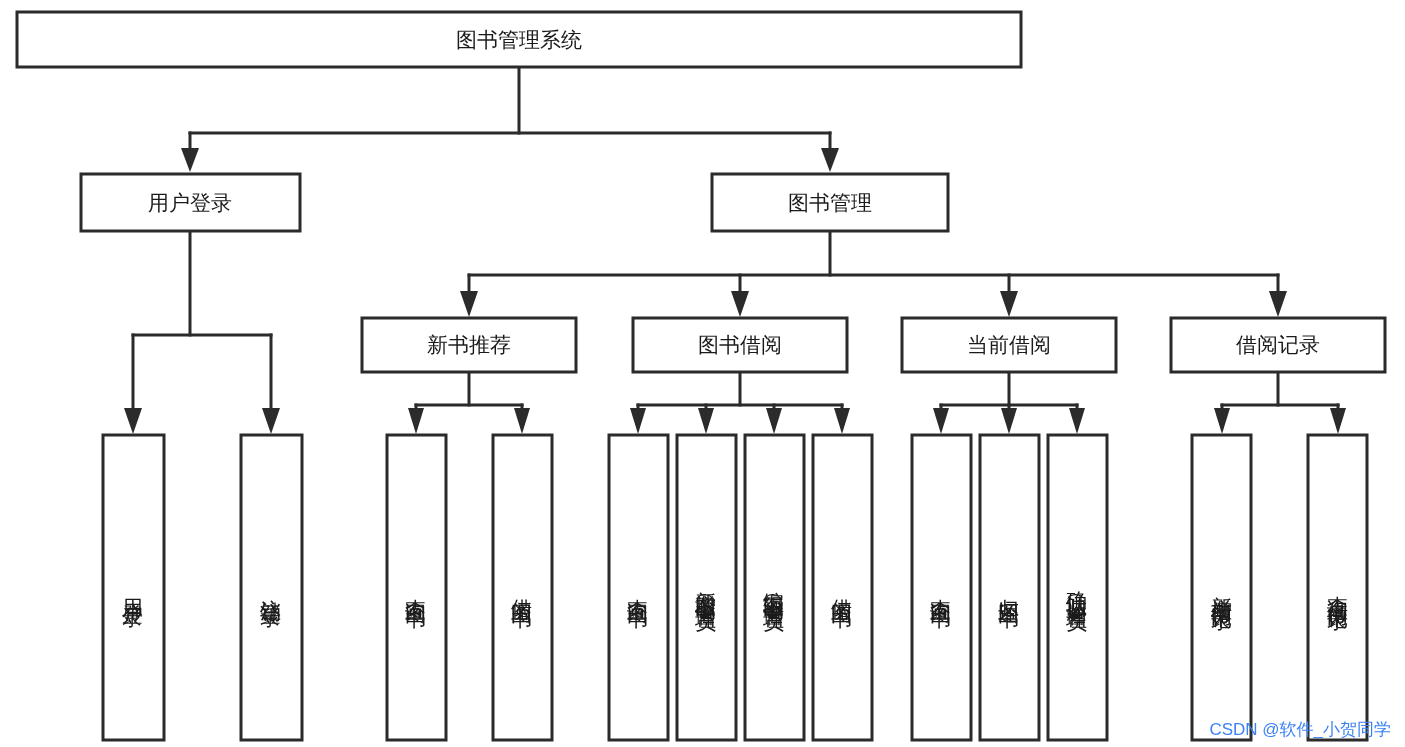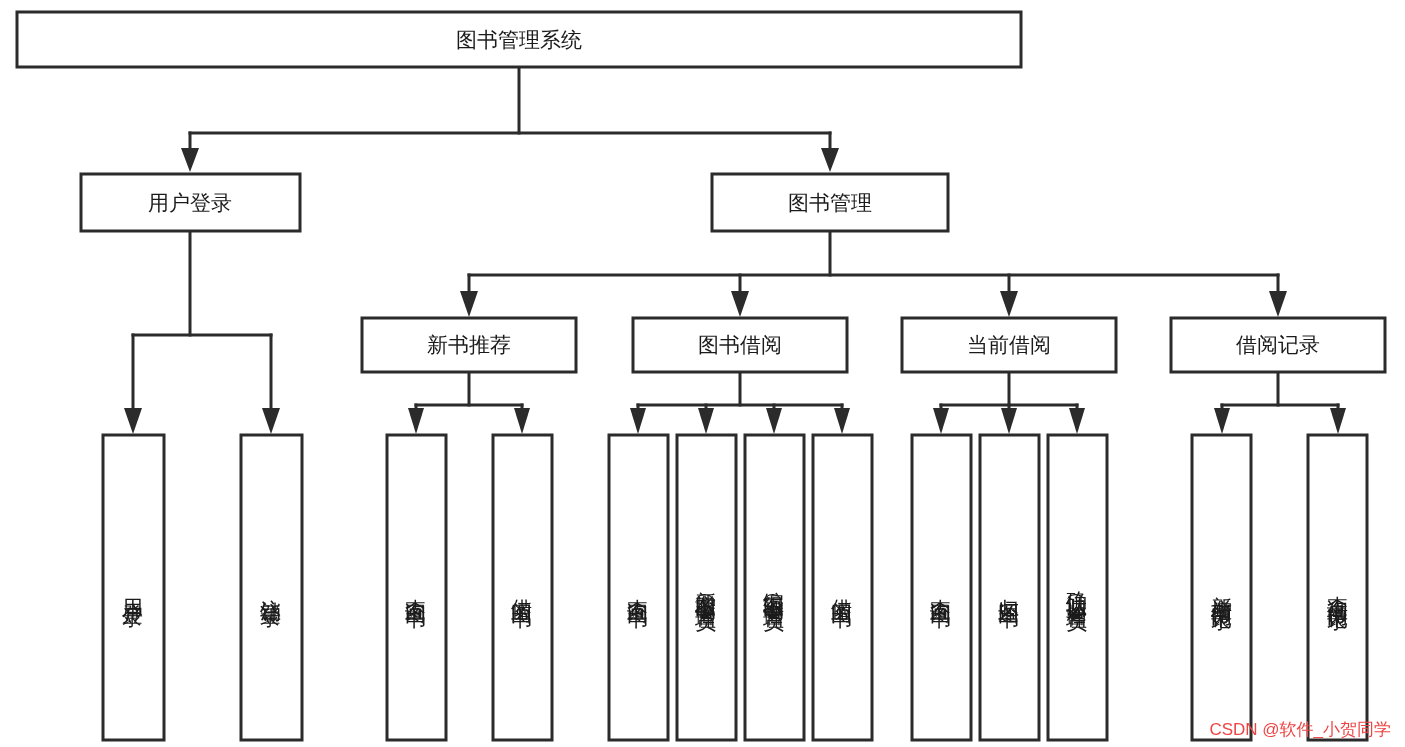--- a/index.html
+++ b/index.html
@@ -55,21 +55,21 @@
     letter-spacing: 3px;
     dominant-baseline: central;
     text-anchor: middle;
   }
   .watermark {
     position: absolute;
     right: 14px;
     bottom: 6px;
     font-family: "Liberation Sans", "DejaVu Sans", sans-serif;
     font-size: 17px;
-    color: #ef4444;
+    color: #3b82f6;
     white-space: nowrap;
     pointer-events: none;
     user-select: none;
   }
 </style>
 </head>
 <body>
 
 <div id="diagram-root">
 

